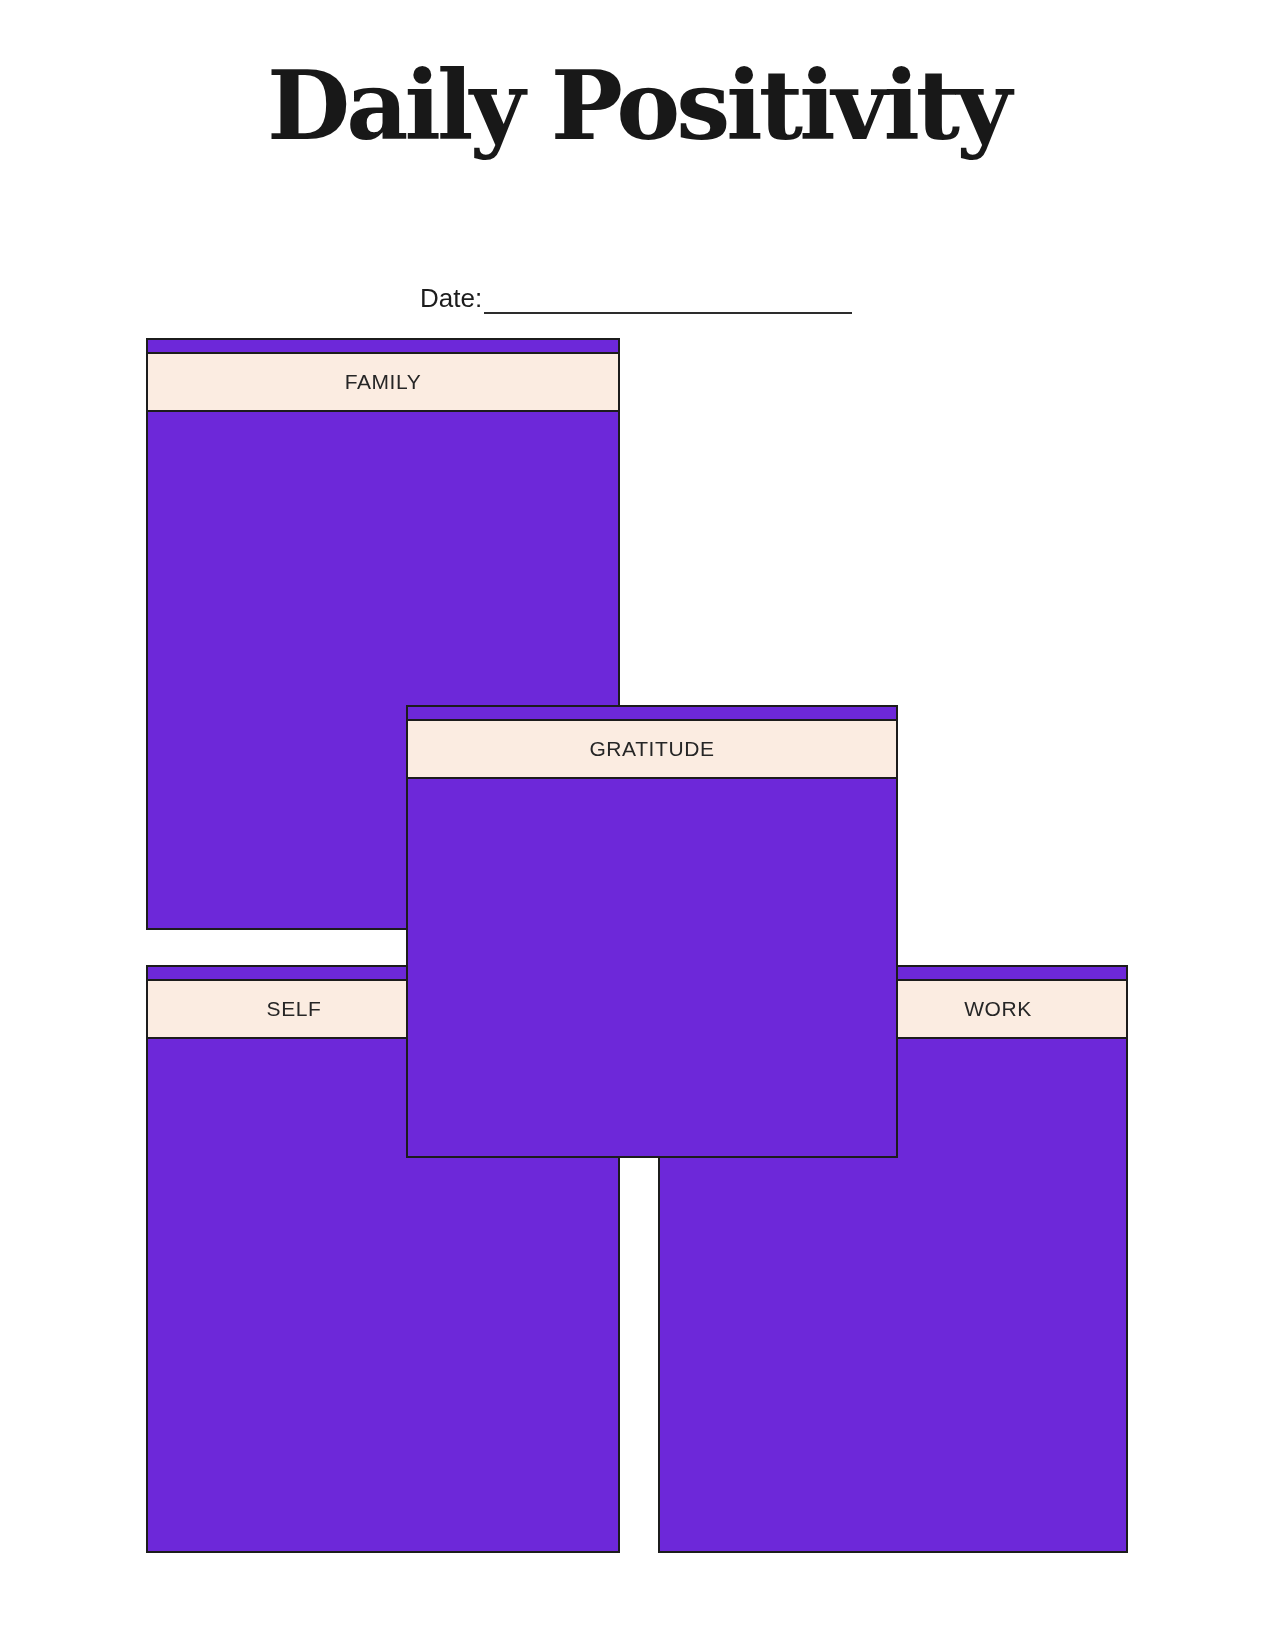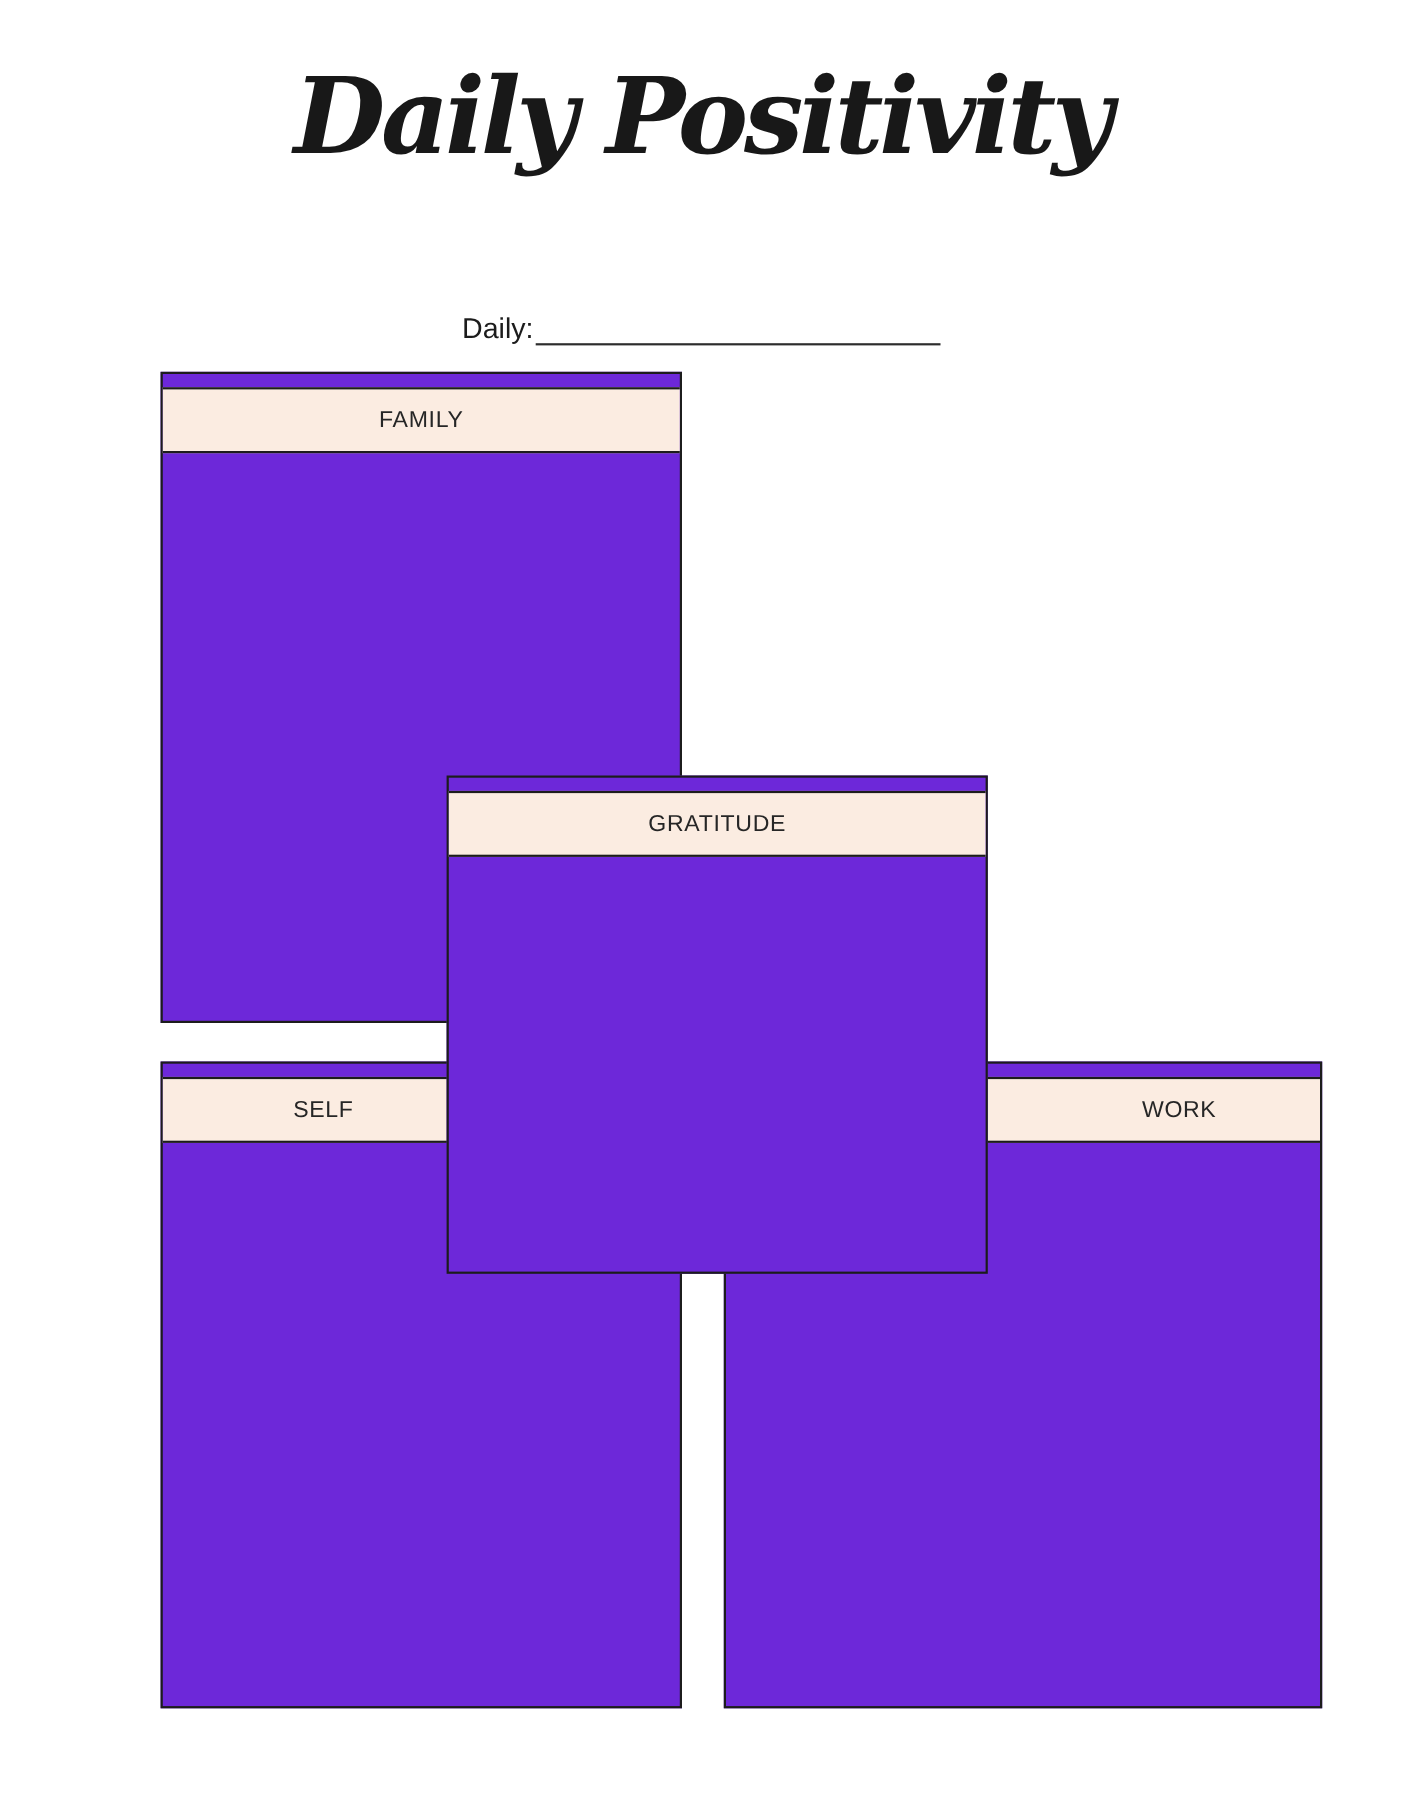--- a/index.html
+++ b/index.html
@@ -9,21 +9,20 @@
     background:#ffffff;
     font-family:"Liberation Sans",sans-serif;
     overflow:hidden;
   }
   
   .title{
     position:absolute;
     top:34px;left:0;width:100%;
     text-align:center;
     font-family:"DejaVu Serif",serif;
-    font-style:italic;
     font-weight:600;
     font-size:96px;
     letter-spacing:-4px;
     color:#181818;
     line-height:1.5;
   }
   .subtitle{
     position:absolute;
     top:238px;left:0;width:100%;
     text-align:center;
@@ -75,33 +74,33 @@
     position:absolute;right:0;top:0;bottom:0;width:256px;
     display:flex;align-items:center;justify-content:center;
   }
   .content-area{
     position:absolute;
     left:0;right:0;bottom:0;
   }
   #box-family      {left:146px;top:338px;width:474px;height:592px;z-index:1;}
   #box-relationship{left:658px;top:338px;width:470px;height:594px;z-index:1;}
   #box-self        {left:146px;top:965px;width:474px;height:588px;z-index:1;}
-  #box-work        {left:658px;top:965px;width:544px;height:588px;z-index:1;}
+  #box-work        {left:658px;top:965px;width:470px;height:588px;z-index:1;}
   #box-gratitude   {left:406px;top:705px;width:492px;height:453px;z-index:5;}
 </style>
 </head>
 <body>
 
 <div class="page">
 
   <div class="title">Daily Positivity</div>
 
 
   <div class="date-row">
-    <span>Daily:</span><span class="date-line"></span>
+    <span>Date:</span><span class="date-line"></span>
   </div>
 
   <div class="pbox" id="box-family">
     <div class="band">
       <span>FAMILY</span>
     </div>
     <div class="content-area"></div>
   </div>
 
 

